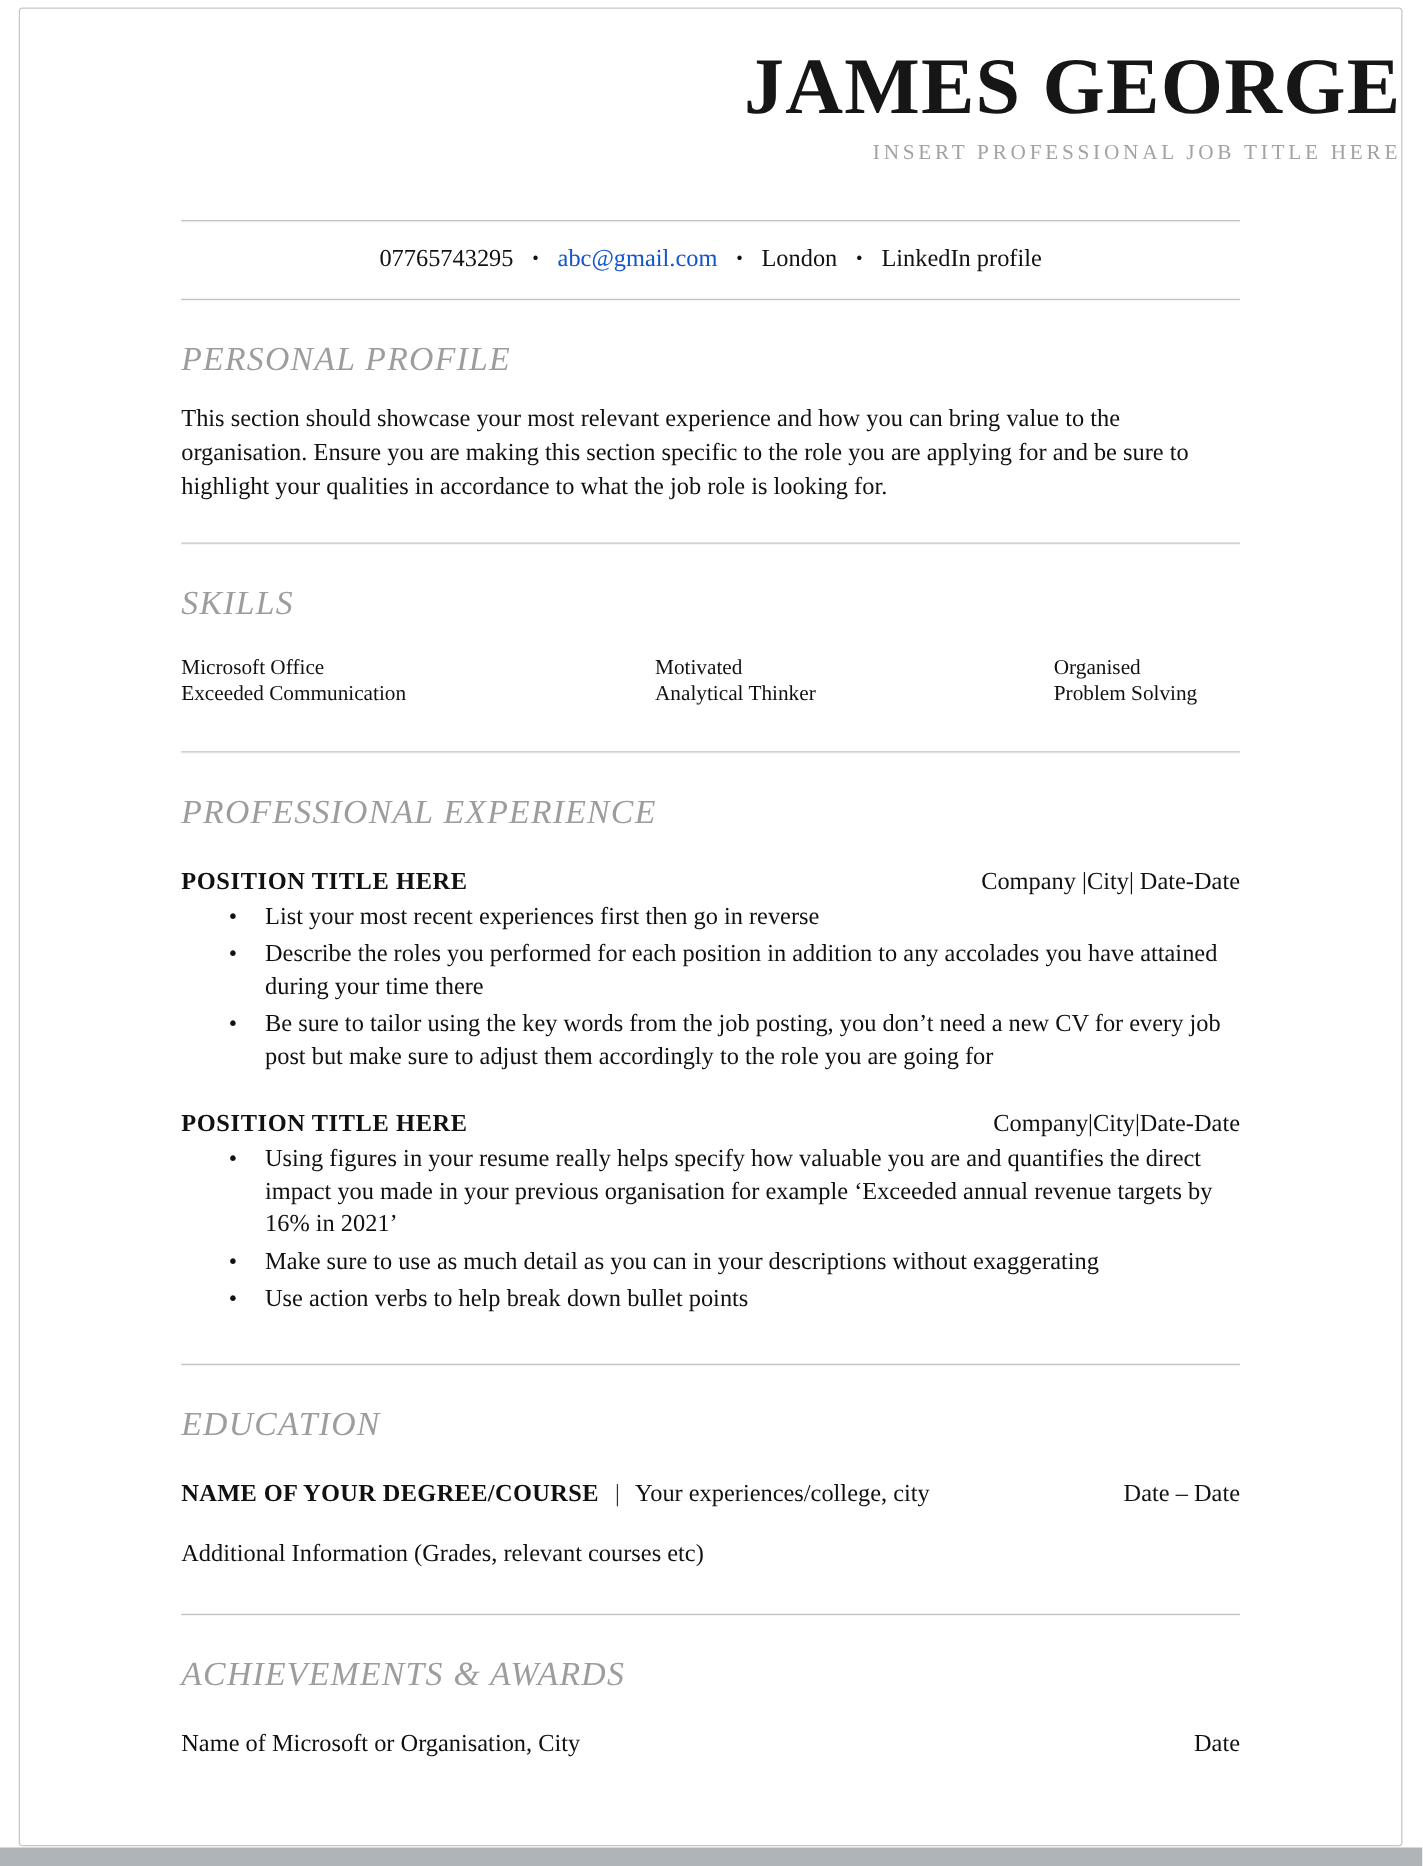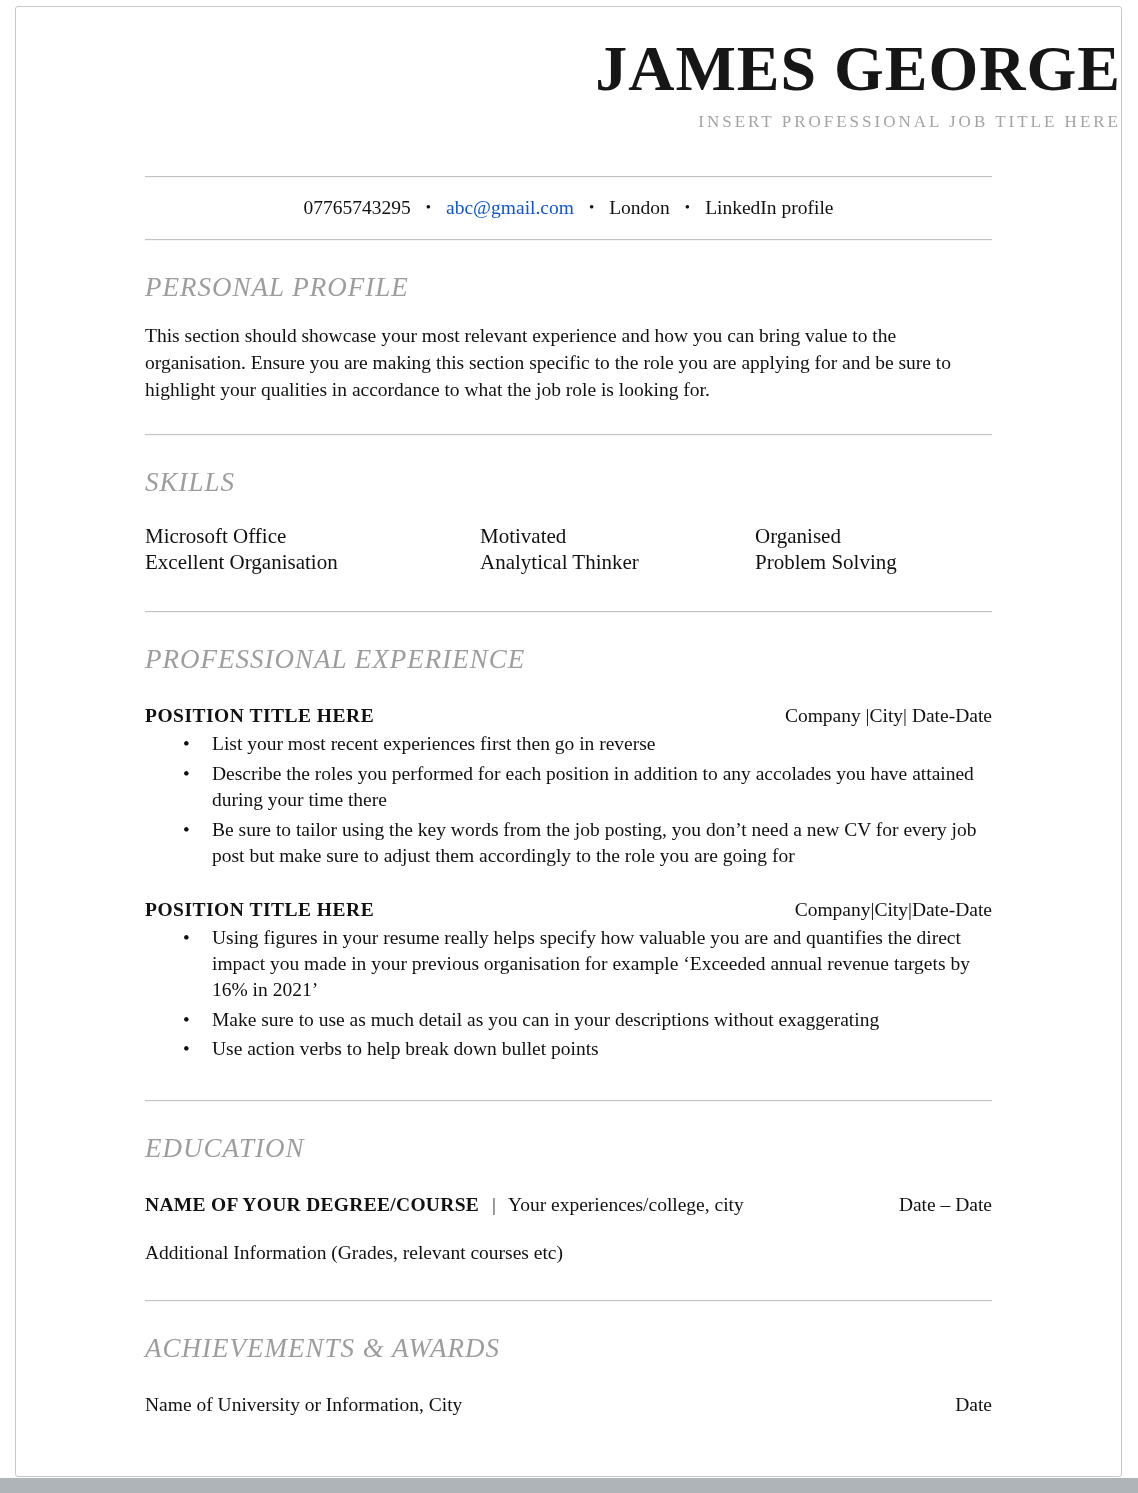--- a/index.html
+++ b/index.html
@@ -77,21 +77,21 @@
     padding-top: 32px;
   }
 
   .profile-text {
     font-size: 19.5px;
     line-height: 1.38;
     margin-top: 20px;
     margin-bottom: 30px;
   }
 
-  .skills-row { display: flex; margin-top: 26px; margin-bottom: 36px; font-size: 21px; }
+  .skills-row { display: flex; margin-top: 26px; margin-bottom: 36px; font-size: 17px; gap: 44px; }
   .skills-col { line-height: 1.22; }
   .skills-col.c1 { width: 335px; }
   .skills-col.c2 { width: 275px; }
   .skills-col.c3 { flex: 1; }
 
   .job-header {
     display: flex;
     justify-content: space-between;
     align-items: baseline;
     font-size: 19.5px;
@@ -163,21 +163,21 @@
 
     <h2 class="section-heading">PERSONAL PROFILE</h2>
     <p class="profile-text">This section should showcase your most relevant experience and how you can bring value to the organisation. Ensure you are making this section specific to the role you are applying for and be sure to highlight your qualities in accordance to what the job role is looking for.</p>
 
     <hr class="rule">
 
     <h2 class="section-heading">SKILLS</h2>
     <div class="skills-row">
       <div class="skills-col c1">
         <div>Microsoft Office</div>
-        <div>Excellent Organisation</div>
+        <div>Exceeded Communication</div>
       </div>
       <div class="skills-col c2">
         <div>Motivated</div>
         <div>Analytical Thinker</div>
       </div>
       <div class="skills-col c3">
         <div>Organised</div>
         <div>Problem Solving</div>
       </div>
     </div>
@@ -218,20 +218,20 @@
         <span class="school">Your experiences/college, city</span>
       </span>
       <span>Date – Date</span>
     </div>
     <div class="edu-additional">Additional Information (Grades, relevant courses etc)</div>
 
     <hr class="rule">
 
     <h2 class="section-heading">ACHIEVEMENTS &amp; AWARDS</h2>
     <div class="ach-row">
-      <span>Name of University or Information, City</span>
+      <span>Name of Microsoft or Organisation, City</span>
       <span>Date</span>
     </div>
   </div>
 
 </div>
 
 <div class="bottom-strip"></div>
 
 </body></html>

